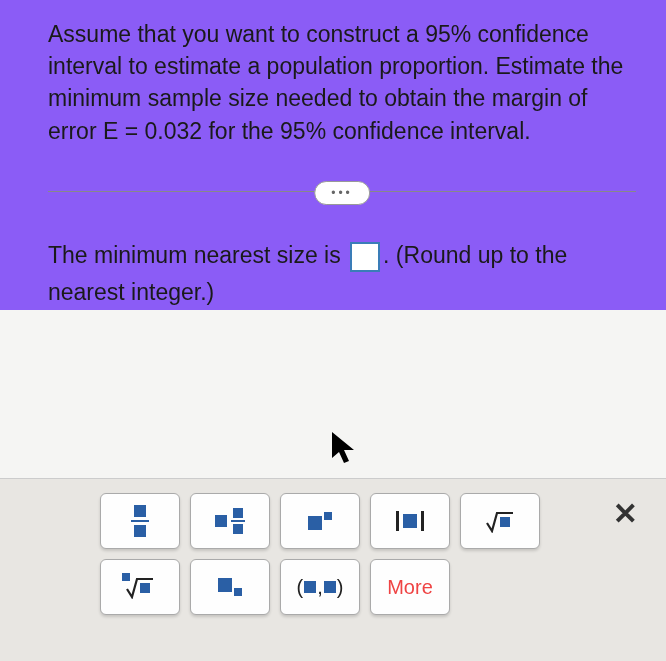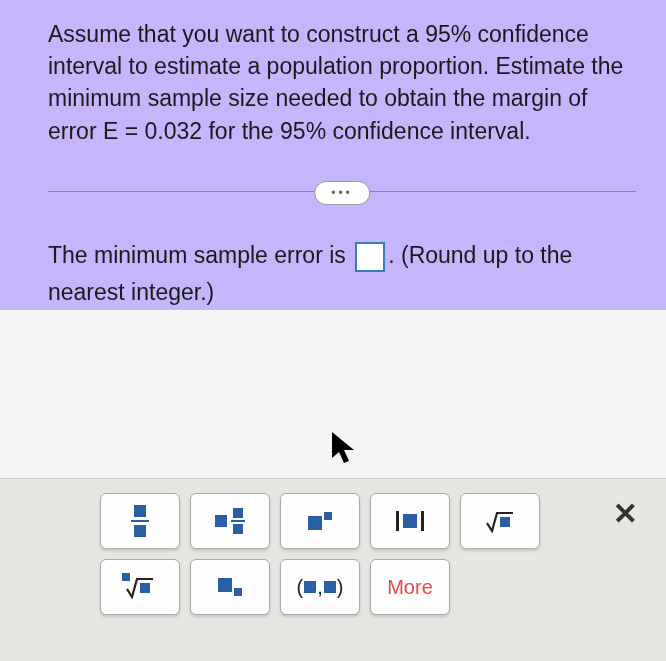--- a/index.html
+++ b/index.html
@@ -6,21 +6,21 @@
     body {
       width: 666px;
       height: 661px;
       font-family: Arial, Helvetica, sans-serif;
       background: #f5f5f3;
       overflow: hidden;
       position: relative;
     }
     .container {
       padding: 18px 30px 0 48px;
-      background: #c4b5fd;
+      background: #8b5cf6;
     }
     .question-text {
       font-size: 23px;
       color: #1a1a1a;
       line-height: 1.4;
       margin-bottom: 30px;
     }
     .divider-wrap {
       position: relative;
       height: 30px;
@@ -155,21 +155,21 @@
 
 <div class="container">
   <p class="question-text">Assume that you want to construct a 95% confidence interval to estimate a population proportion. Estimate the minimum sample size needed to obtain the margin of error E = 0.032 for the 95% confidence interval.</p>
 
   <div class="divider-wrap">
     <div class="divider"></div>
     <div class="expand-pill">•••</div>
   </div>
 
   <p class="answer-line">
-    <span>The minimum sample error is</span>
+    <span>The minimum nearest size is</span>
     <span class="input-box"></span><span>. (Round up to the nearest integer.)</span>
   </p>
 </div>
 
 <div class="cursor-icon">
   <svg width="28" height="36" viewBox="0 0 28 36">
       <path d="M2 2 L2 28 L9 22 L14 33 L19 31 L14 20 L24 20 Z" fill="#000"></path>
     </svg>
 </div>
 

